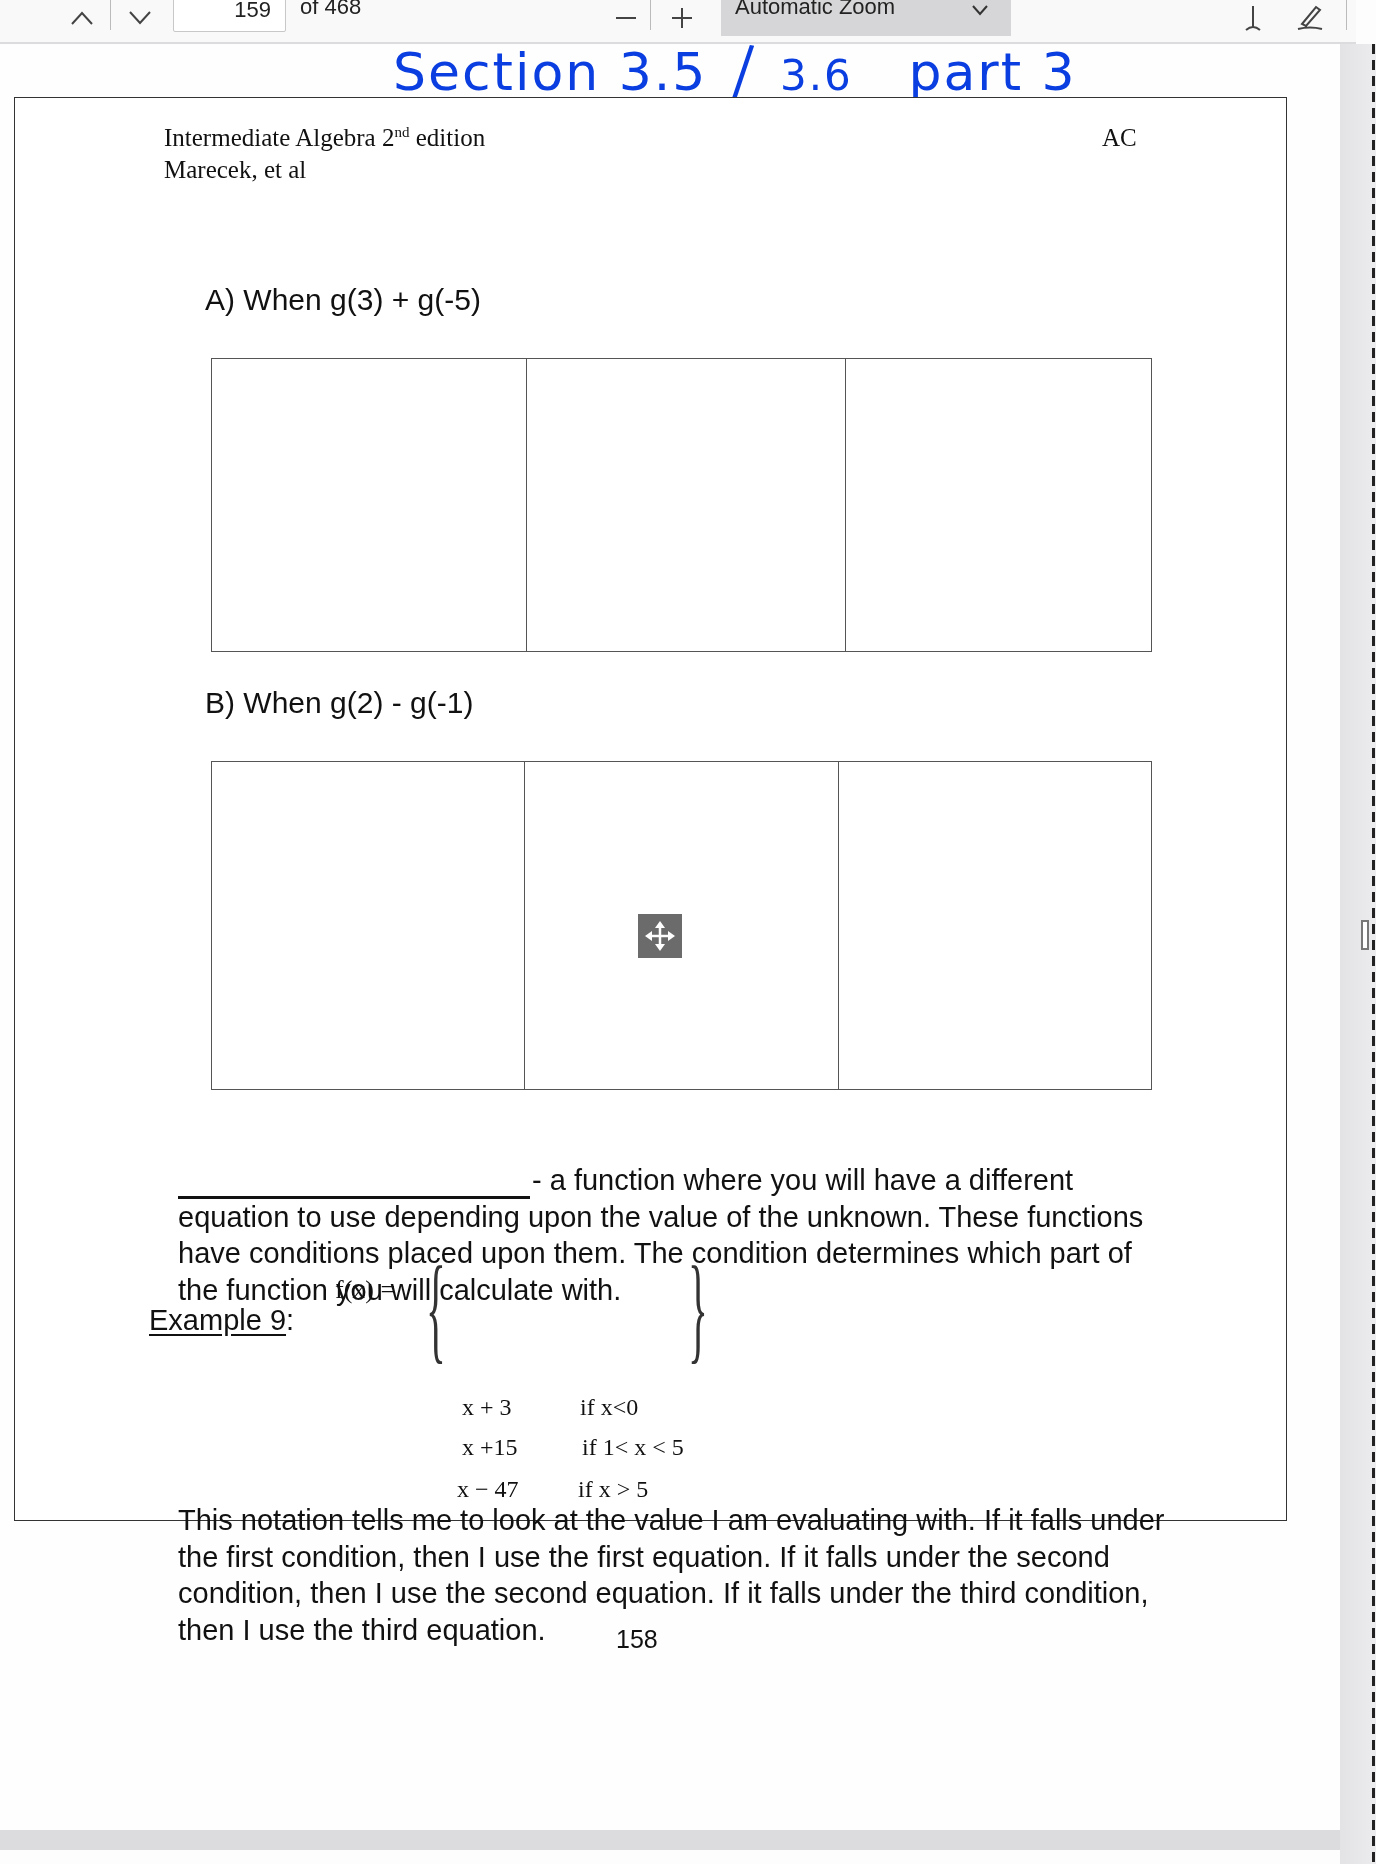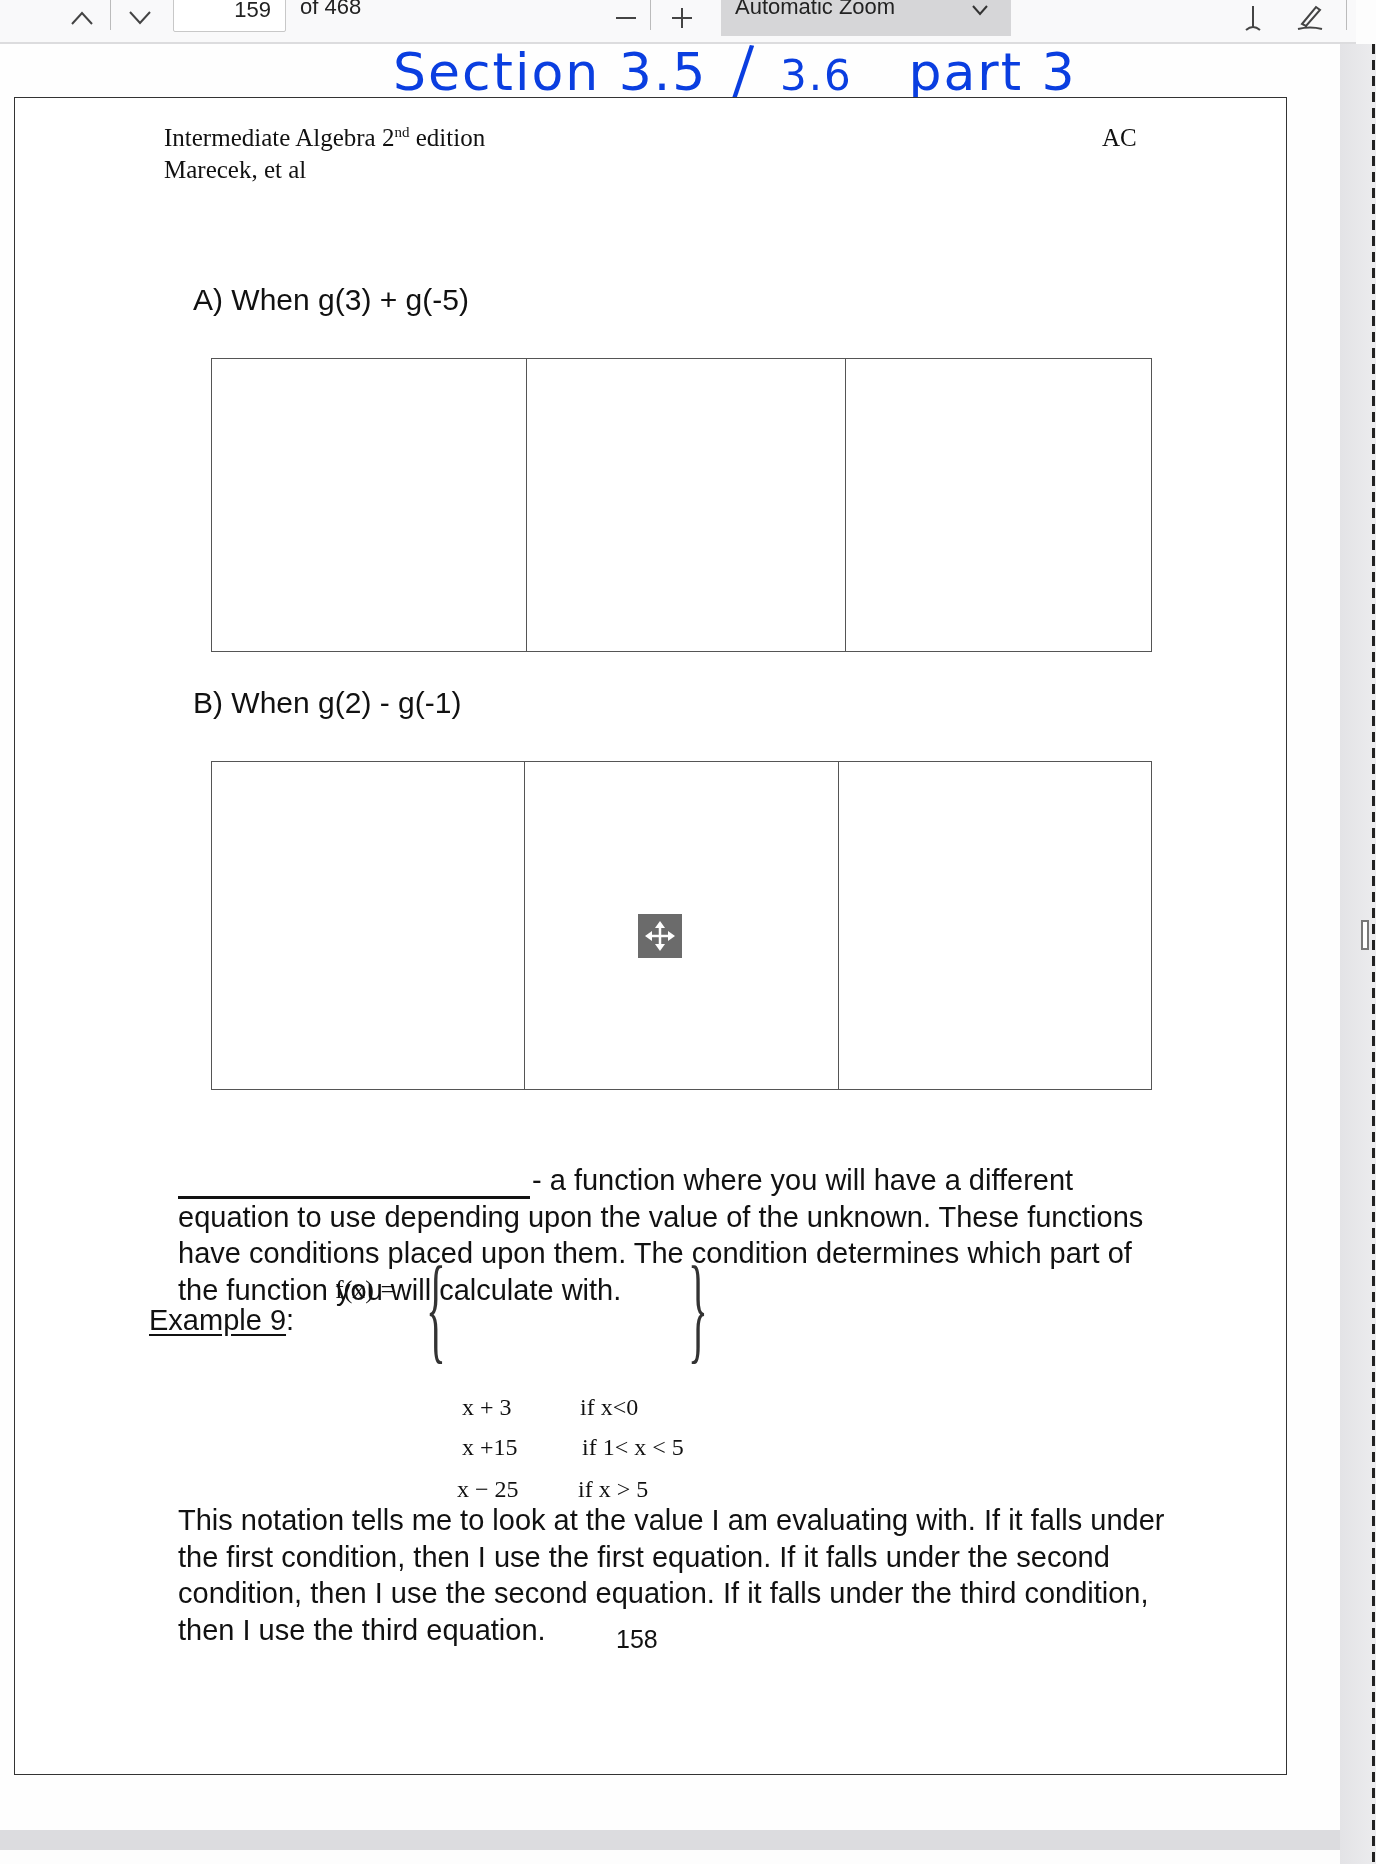--- a/index.html
+++ b/index.html
@@ -14,29 +14,29 @@
   .zoom-select span.chev { position:absolute; right:22px; top:-2px; font-size:20px; }
   .viewer { position:absolute; left:0; top:44px; width:1340px; height:1786px; background:#fefefe; }
   .scroll-track { position:absolute; left:1340px; top:44px; width:36px; height:1820px; background:linear-gradient(to right,#e3e3e6,#ececee); }
   .scroll-edge { position:absolute; left:1372px; top:44px; width:3px; height:1820px; background:repeating-linear-gradient(to bottom,#222 0 10px,transparent 10px 16px); }
   .scroll-thumb { position:absolute; left:1361px; top:920px; width:8px; height:30px; border:2px solid #777; background:#fff; box-sizing:border-box; }
   .bottom-gap { position:absolute; left:0; top:1830px; width:1340px; height:20px; background:#dcdcdf; }
   .bottom-next { position:absolute; left:0; top:1850px; width:1340px; height:14px; background:#fdfdfd; }
   .handwriting { position:absolute; left:393px; top:42px; font-family:"DejaVu Sans", sans-serif; color:#0a3ee0; font-size:52px; letter-spacing:2px; white-space:nowrap; }
   .handwriting .slash { display:inline-block; transform:scaleY(1.4) rotate(8deg); margin:0 8px; }
   .handwriting .small { font-size:42px; }
-  .page { position:absolute; left:14px; top:97px; width:1273px; height:1678px; border:1.5px solid #333; box-sizing:border-box; background:#fff; }
+  .page { position:absolute; left:14px; top:97px; width:1273px; height:1424px; border:1.5px solid #333; box-sizing:border-box; background:#fff; }
   .serif { font-family:"Liberation Serif", serif; }
   .hdr { position:absolute; font-size:25px; color:#111; }
   .hdr sup { font-size:15px; }
   .ex8 { position:absolute; left:149px; top:108px; font-size:29px; color:#111; white-space:nowrap; }
   .ex8 u { text-underline-offset:4px; }
   .math { font-family:"Liberation Serif", serif; font-size:27px; }
   .abs { border-left:1.5px solid #111; border-right:1.5px solid #111; padding:0 2px; }
-  .label { position:absolute; font-size:30px; color:#111; white-space:nowrap; }
+  .label { position:absolute; font-size:30px; color:#111; white-space:nowrap;margin-left:12px; }
   .grid { position:absolute; border:1.5px solid #555; box-sizing:border-box; display:flex; }
   .cell { border-right:1.5px solid #555; height:100%; box-sizing:border-box; position:relative; }
   .cell:last-child { border-right:none; }
   .move-handle { position:absolute; left:638px; top:914px; width:44px; height:44px; background:#6b6b6b; color:#fff; display:flex; align-items:center; justify-content:center; font-size:30px; }
   .para { position:absolute; left:149px; font-size:29px; line-height:36.5px; color:#111; width:1000px;margin-left:29px; }
   .blank { display:inline-block; width:352px; border-bottom:3px solid #111; vertical-align:bottom; margin-right:2px; }
   .ex9 { position:absolute; left:149px; top:1304px; font-size:29px; color:#111; }
   .ex9 u { text-underline-offset:4px; }
   .fx { position:absolute; left:335px; top:1275px; font-family:"Liberation Serif", serif; font-size:26px; color:#111; }
   .brace-l { position:absolute; left:426px; top:1250px; font-family:"Liberation Serif", serif; font-size:118px; line-height:1; color:#333; transform:scaleX(0.35); transform-origin:left; }
@@ -150,21 +150,21 @@
 <div class="ex9">
   <u>Example 9</u><span>:</span>
 </div>
 <div class="fx">f(x) =</div>
 <div class="brace-l">{</div>
 <div class="brace-r">}</div>
 <div class="pw-row" style="left:462px;top:1350px;">x + 3</div>
 <div class="pw-row" style="left:580px;top:1350px;">if x&lt;0</div>
 <div class="pw-row" style="left:462px;top:1390px;">x  +15</div>
 <div class="pw-row" style="left:582px;top:1390px;">if 1&lt; x &lt; 5</div>
-<div class="pw-row" style="left:457px;top:1432px;">x  − 25</div>
+<div class="pw-row" style="left:457px;top:1432px;">x  − 47</div>
 <div class="pw-row" style="left:578px;top:1432px;">if x &gt; 5</div>
 
 <div class="para" style="top:1502px;">This notation tells me to look at the value I am evaluating with.  If it falls under the first condition, then I use the first equation.  If it falls under the second condition, then I use the second equation.  If it falls under the third condition, then I use the third equation.</div>
 
 <div class="pg-num">158</div>
 
 <div class="bottom-gap"></div>
 <div class="bottom-next"></div>
 
 <div class="scroll-track"></div>

